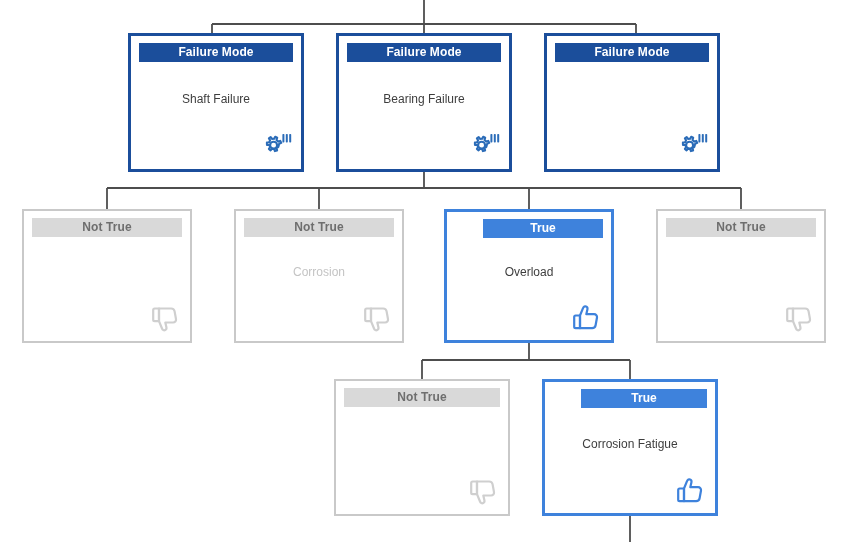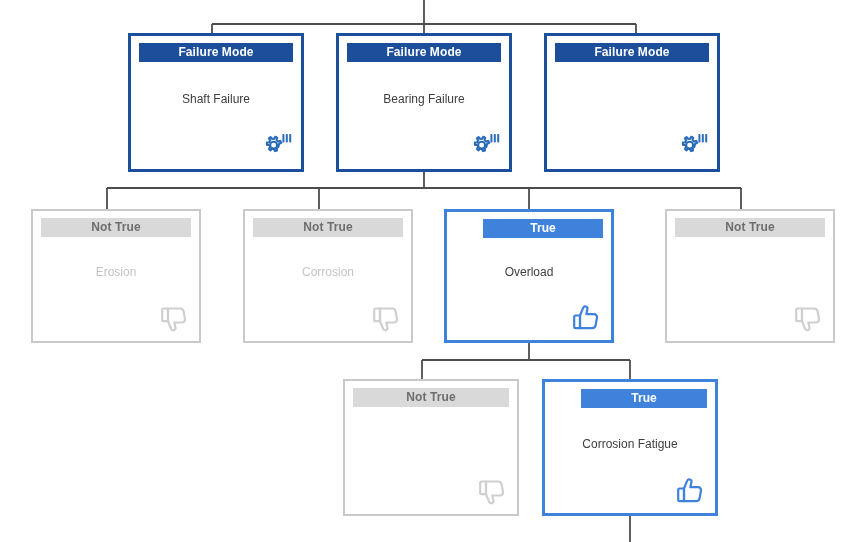--- a/index.html
+++ b/index.html
@@ -36,21 +36,20 @@
   .node.dark {
     border: 3px solid #1B4E9B;
   }
   
   .node.true {
     border: 3px solid #3E82DC;
   }
   
   .node.nottrue {
     border: 2px solid #C9C9C9;
-    margin-left: 9px;
   }
   .node-header {
     position: absolute;
     left: 8px;
     right: 8px;
     top: 7px;
     height: 19px;
     line-height: 19px;
     text-align: center;
     font-size: 12px;
@@ -176,21 +175,20 @@
       <g fill="#2B6CB8">
         <rect x="23.4" y="3.0" width="2.0" height="8.4" rx="0.7"></rect>
         <rect x="26.8" y="3.0" width="2.0" height="8.4" rx="0.7"></rect>
         <rect x="30.2" y="3.0" width="2.0" height="8.4" rx="0.7"></rect>
       </g>
     </svg>
   </span>
 </div>
       <div class="node nottrue" style="left: 22px; top: 209px; width: 170px; height: 134px;">
         <div class="node-header">Not True</div>
-        <div class="node-body">Erosion</div>
   <span class="node-icon">
     <svg viewBox="0 0 34 32" width="34" height="32">
       <g fill="none" stroke="#CFCFCF" stroke-width="2.2" stroke-linejoin="round" stroke-linecap="round">
         <path d="M11.0 18.2 L14.0 25.5 C14.6 27.1 16.0 27.7 17.2 27.1 C18.3 26.6 18.7 25.6 18.4 24.3
                  L17.3 19.5 L25.0 19.5 C27.0 19.5 28.3 18.1 28.0 16.2 L26.6 8.4
                  C26.3 6.6 25.0 5.5 23.2 5.5 L11.0 5.5 Z"></path>
         <path d="M11.0 18.2 L6.6 18.2 C5.7 18.2 5.2 17.7 5.2 16.8 L5.2 6.9
                  C5.2 6.0 5.7 5.5 6.6 5.5 L11.0 5.5 Z"></path>
       </g>
     </svg>

